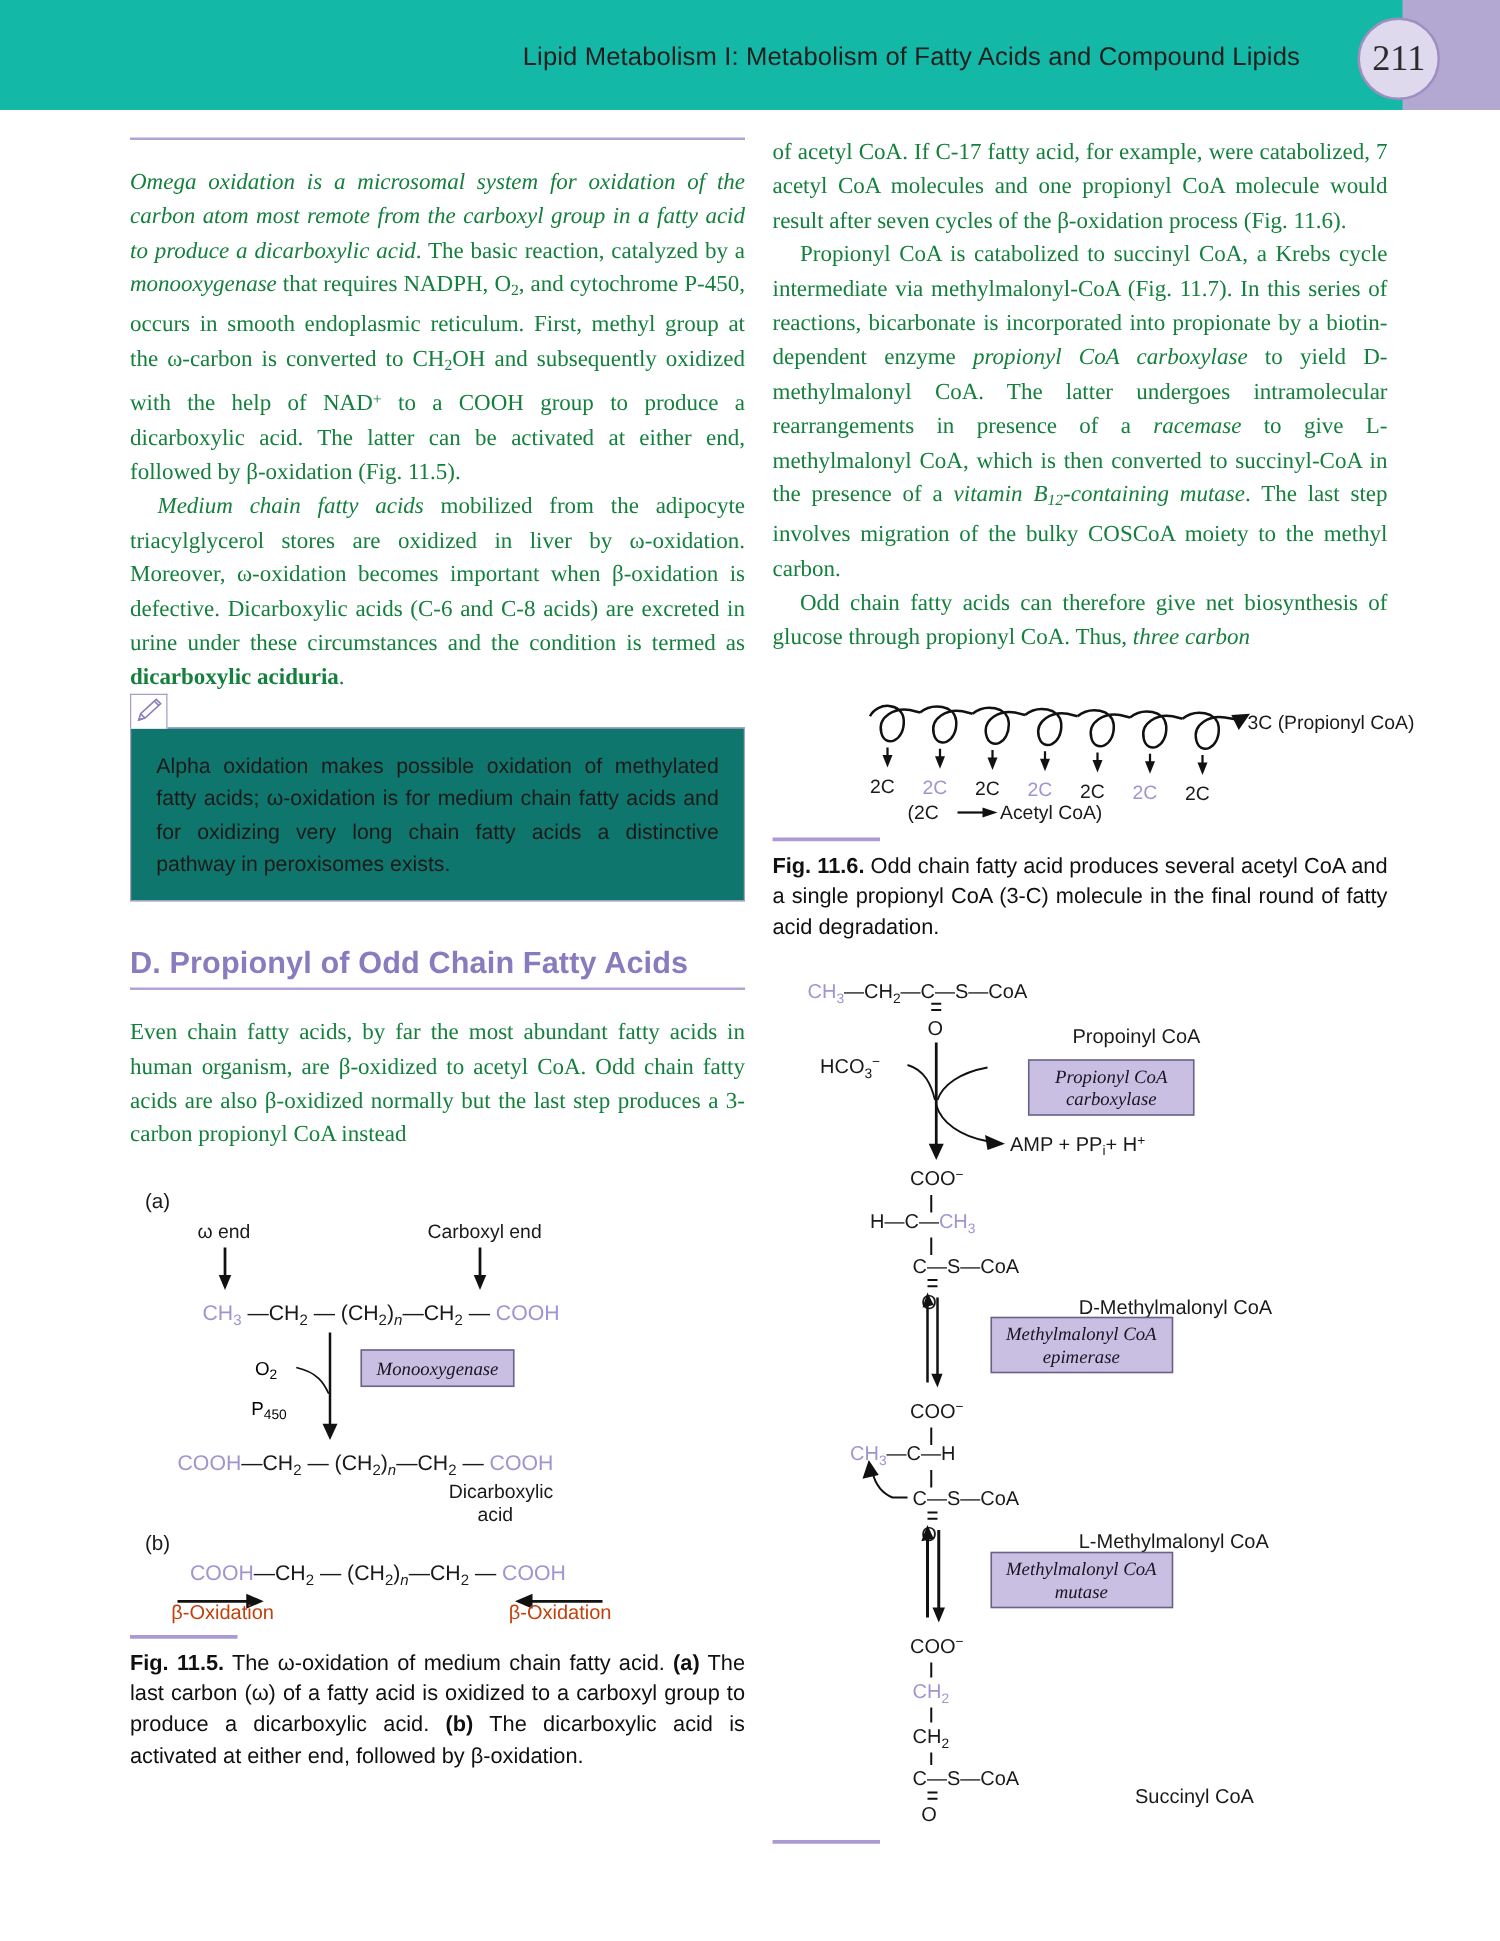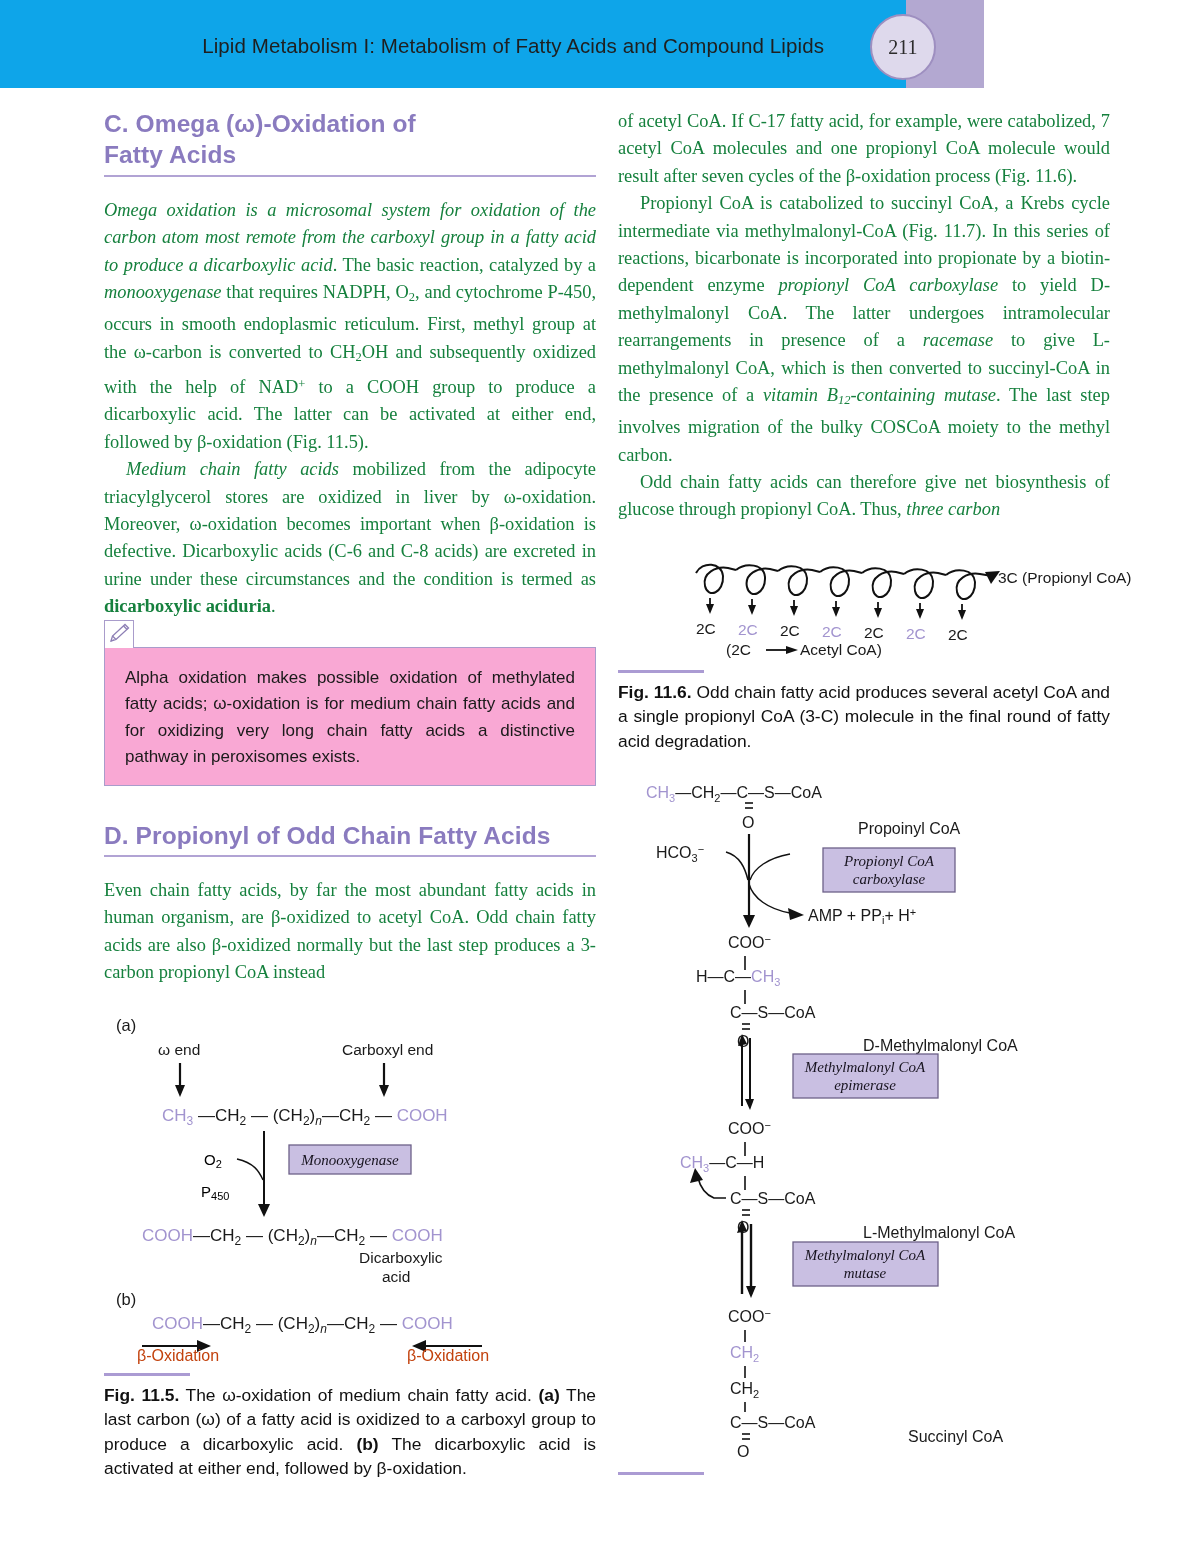--- a/index.html
+++ b/index.html
@@ -6,43 +6,43 @@
   body{
     width:1200px;height:1553px;
     background:#ffffff;
     font-family:"Liberation Sans", sans-serif;
     color:#1a1a1a;
     position:relative;
     overflow:hidden;
   }
   
   .header{
-    position:absolute;left:0;top:0;width:984px;height:88px;
-    background:#0ea5e9;
+    position:absolute;left:0;top:0;width:1200px;height:88px;
+    background:#14b8a6;
   }
   .header-right-strip{
     position:absolute;right:0;top:0;width:78px;height:88px;
     background:#b3a8d1;
   }
   .header-title{
     position:absolute;right:160px;top:34px;
     font-size:20.5px;letter-spacing:.1px;color:#1f1f1f;
     white-space:nowrap;
     font-family:"Liberation Sans", sans-serif;
   }
   .page-num-circle{
     position:absolute;right:48px;top:14px;
     width:62px;height:62px;border-radius:50%;
     border:2px solid #9e8fc0;
     background:#ded9ec;
     display:flex;align-items:center;justify-content:center;
   }
   .page-num-circle span{
     font-family:"Liberation Serif", serif;
-    font-size:20px;color:#2b2b2b;
+    font-size:29px;color:#2b2b2b;
   }
 
   
   .col{position:absolute;top:108px;width:492px;}
   .col-left{left:104px;}
   .col-right{left:618px;}
 
   h2.sec-head{
     margin:0 0 4px 0;
     font-size:24.5px;line-height:1.28;
@@ -66,21 +66,21 @@
   p.body + p.body{text-indent:22px;}
   .it{font-style:italic;}
   sub{font-size:.68em;vertical-align:-.22em;}
   sup{font-size:.68em;vertical-align:.42em;}
 
   
   .callout{
     position:relative;
     margin-top:26px;
     border:1px solid #a99ccb;
-    background:#f9a8d4;
+    background:#0f766e;
     padding:17px 20px 14px 20px;
     box-sizing:border-box;
     width:492px;
   }
   .callout-tab{
     position:absolute;left:-1px;top:-28px;
     width:30px;height:28px;
     background:#ffffff;
     border:1px solid #a99ccb;
     border-bottom:none;
@@ -113,24 +113,20 @@
 <div class="header">
   <div class="header-right-strip"></div>
   <div class="header-title">Lipid Metabolism I: Metabolism of Fatty Acids and Compound Lipids</div>
   <div class="page-num-circle">
     <span>211</span>
   </div>
 </div>
 
 <div class="col col-left">
 
-  <h2 class="sec-head">
-    <span>C. Omega (ω)-Oxidation of</span><br>
-    <span>Fatty Acids</span>
-  </h2>
   <div class="sec-rule"></div>
 
   <p class="body">
     <span class="it">Omega oxidation</span><span class="it"> is a microsomal system for oxidation of the carbon atom most remote from the carboxyl group in a fatty acid to produce a dicarboxylic acid</span>. The basic reaction, catalyzed by a <span class="it">monooxygenase</span> that requires NADPH, O<sub>2</sub>, and cytochrome P-450, occurs in smooth endoplasmic reticulum. First, methyl group at the ω-carbon is converted to CH<sub>2</sub>OH and subsequently oxidized with the help of NAD<sup>+</sup> to a COOH group to produce a dicarboxylic acid. The latter can be activated at either end, followed by β-oxidation (Fig. 11.5).
   </p>
 
   <p class="body">
     <span class="it">Medium chain fatty acids</span> mobilized from the adipocyte triacylglycerol stores are oxidized in liver by ω-oxidation. Moreover, ω-oxidation becomes important when β-oxidation is defective. Dicarboxylic acids (C-6 and C-8 acids) are excreted in urine under these circumstances and the condition is termed as <b>dicarboxylic aciduria</b>.
   </p>
 

